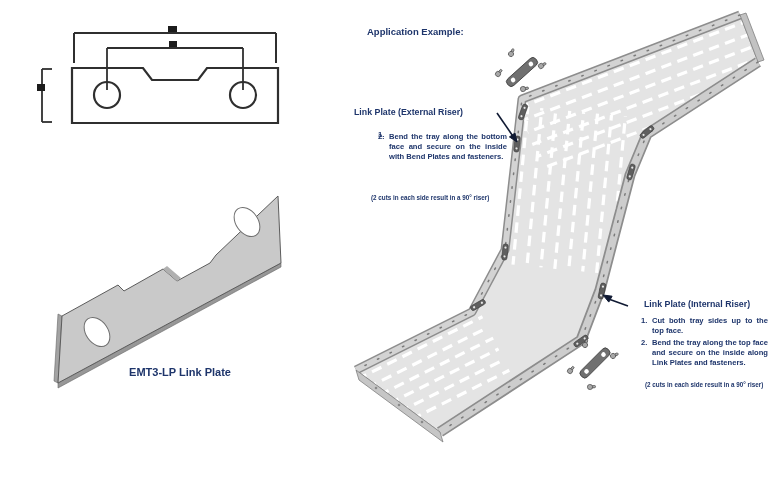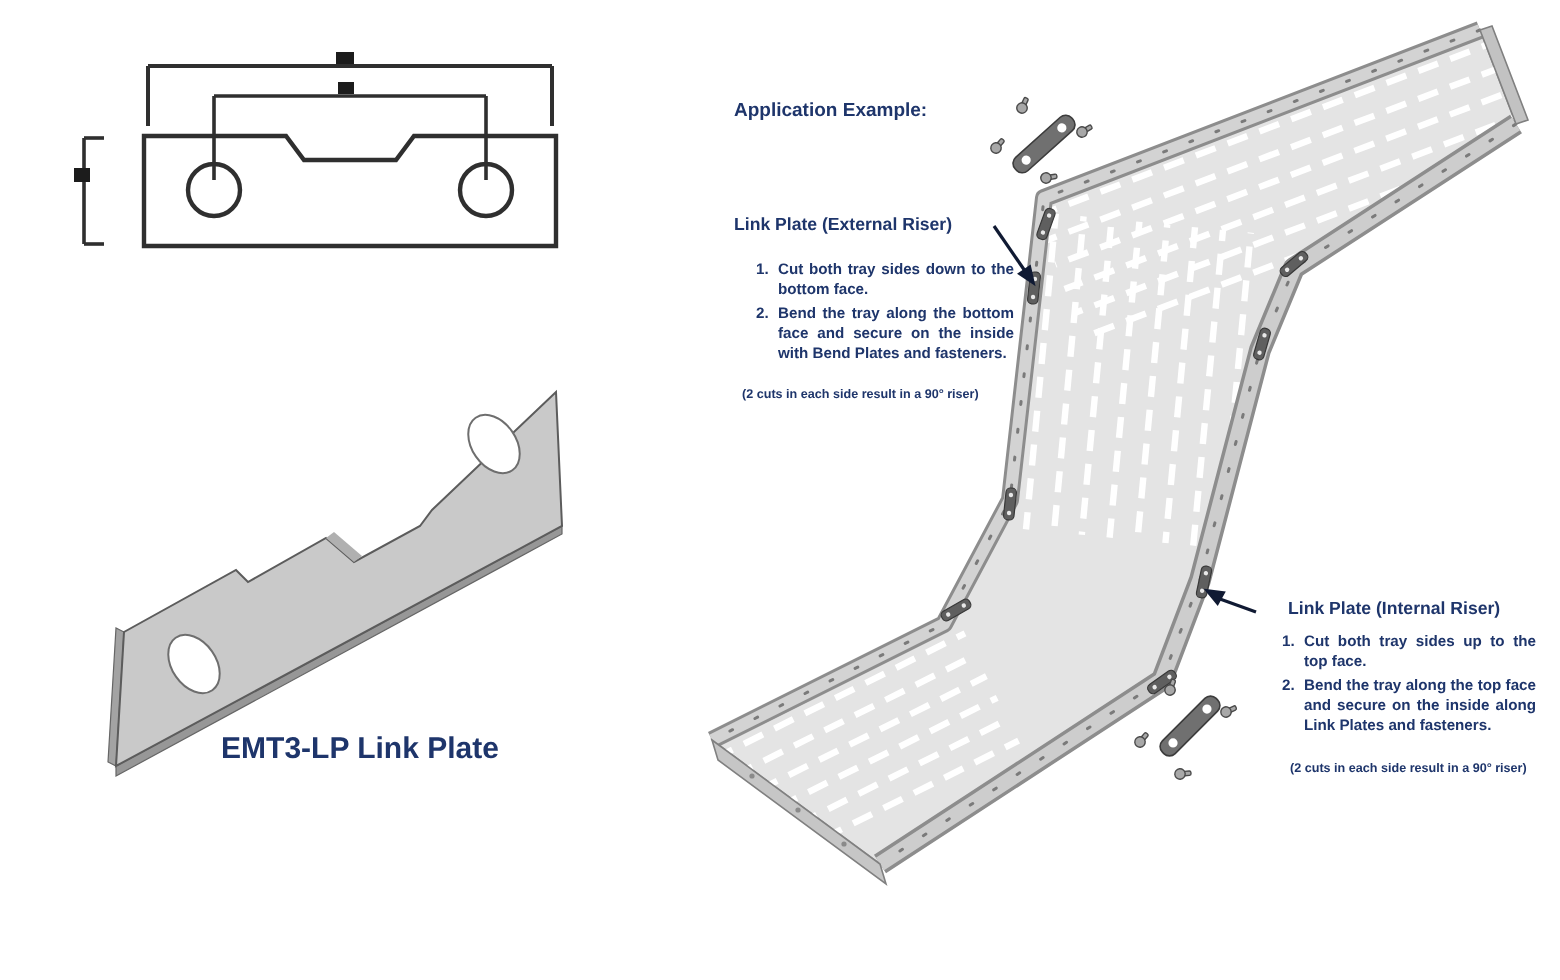--- a/index.html
+++ b/index.html
@@ -8,21 +8,21 @@
     background:#ffffff;color:#1e356b;
     font-family:"Liberation Sans", sans-serif;
   }
   .abs{position:absolute;}
   .h-app{font-size:9.5px;font-weight:bold;white-space:nowrap;}
   .callout-title{font-size:8.8px;font-weight:bold;white-space:nowrap;}
   .steps{font-size:7.6px;font-weight:bold;line-height:9.9px;}
   .step{position:relative;padding-left:11px;text-align:justify;margin-bottom:2px;}
   .step .num{position:absolute;left:0;top:0;}
   .note{font-size:6.3px;font-weight:bold;white-space:nowrap;}
-  .plate-label{font-size:15px;font-weight:bold;text-align:center;white-space:nowrap;}
+  .plate-label{font-size:11px;font-weight:bold;text-align:center;white-space:nowrap;}
   svg{display:block;}
   
   .dline{stroke:#2f2f2f;fill:none;}
   .dblob{fill:#1c1c1c;}
   
   #slots line{stroke:#ffffff;stroke-width:3.2;stroke-dasharray:10.5 6.5;}
   .rail-edge{stroke:#8d8d8d;fill:none;stroke-linejoin:round;}
   .rail-face{fill:none;stroke-linejoin:round;}
   .rail-dots{stroke:#7a7a7a;fill:none;stroke-linecap:round;}
   .jp{fill:#5f5f5f;stroke:#383838;stroke-width:0.6;}
@@ -167,27 +167,26 @@
   <g>
     <line class="arrow-line" x1="497" y1="113" x2="512.5" y2="135.5"></line>
     <polygon class="arrow-head" points="517,142 509.4,136.9 515,133.1"></polygon>
   </g>
   <g>
     <line class="arrow-line" x1="628" y1="306" x2="610" y2="299.5"></line>
     <polygon class="arrow-head" points="603,295 612.1,296.2 608.8,302.1"></polygon>
   </g>
 </svg>
 
-<div class="abs h-app" style="left:367px;top:26px;margin-top:24px;">Application Example:</div>
-
-<div class="abs callout-title" style="left:367px;top:107px;">Link Plate (External Riser)</div>
+<div class="abs h-app" style="left:367px;top:26px;">Application Example:</div>
+
+<div class="abs callout-title" style="left:354px;top:107px;">Link Plate (External Riser)</div>
 <div class="abs steps" style="left:378px;top:130px;width:129px;">
   <div class="step">
     <span class="num">1.</span>
-    <span class="txt">Cut both tray sides down to the bottom face.</span>
   </div>
   <div class="step">
     <span class="num">2.</span>
     <span class="txt">Bend the tray along the bottom face and secure on the inside with Bend Plates and fasteners.</span>
   </div>
 </div>
 <div class="abs note" style="left:371px;top:194px;">(2 cuts in each side result in a 90° riser)</div>
 
 <div class="abs callout-title" style="left:644px;top:299px;">Link Plate (Internal Riser)</div>
 <div class="abs steps" style="left:641px;top:316px;width:127px;">

